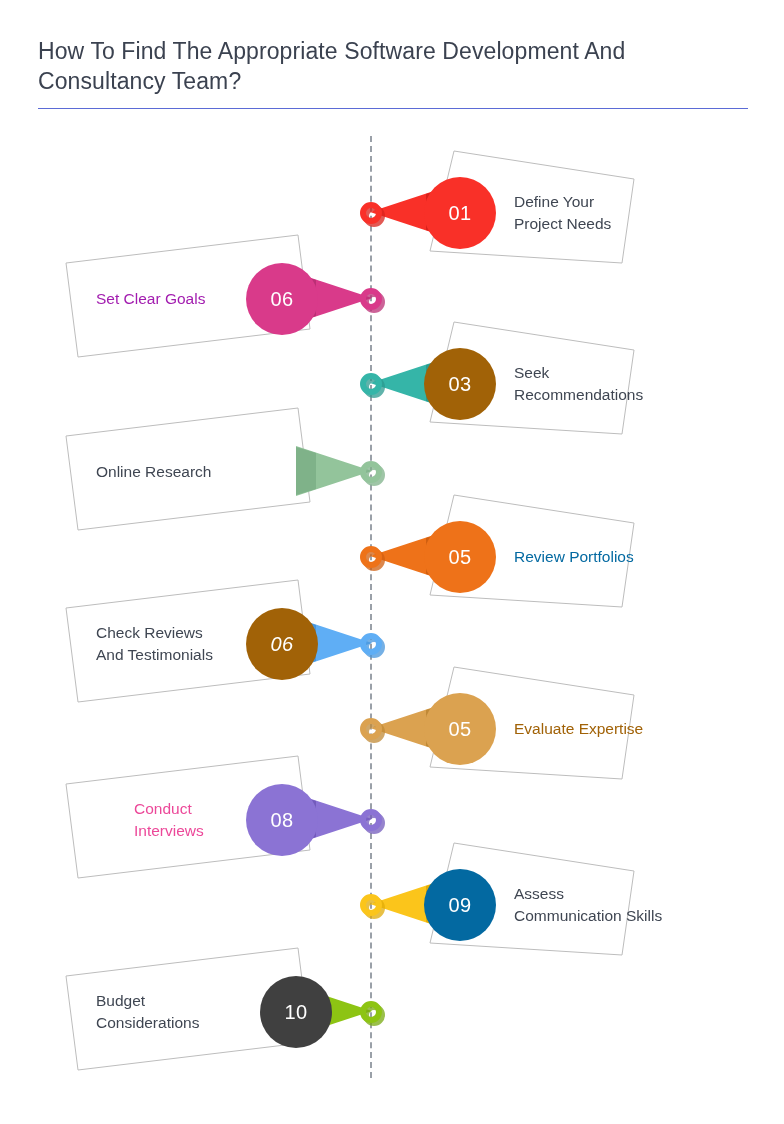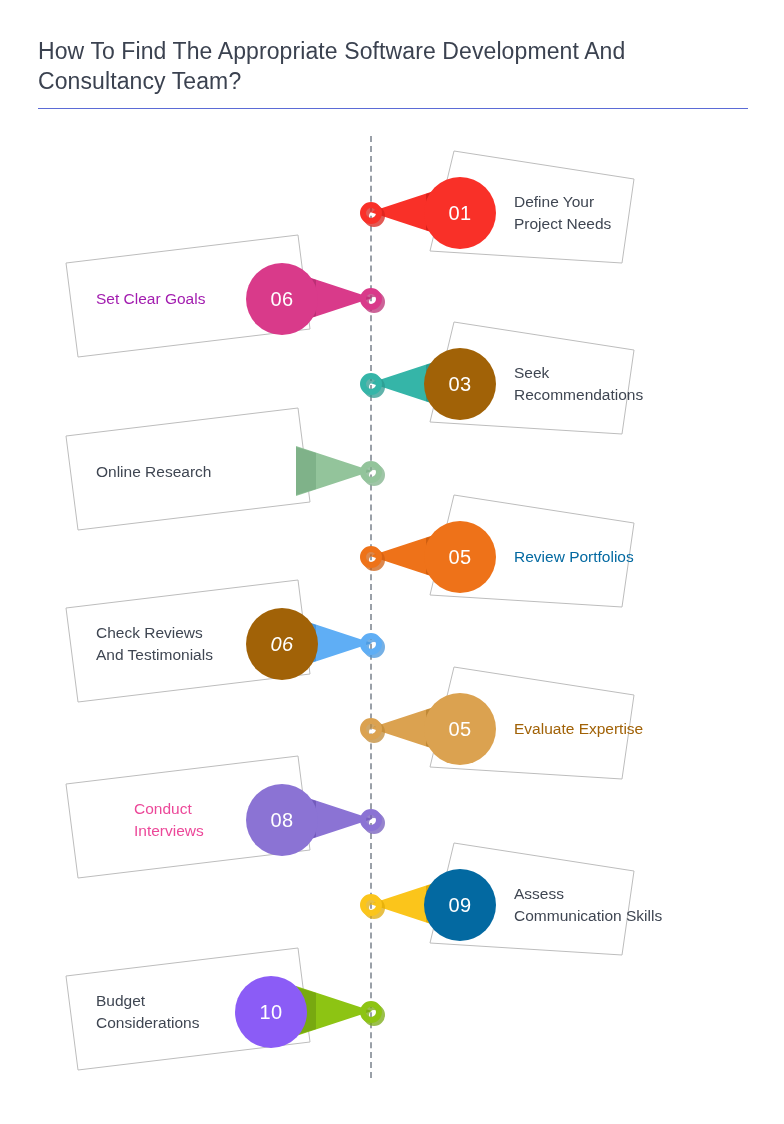--- a/index.html
+++ b/index.html
@@ -313,21 +313,21 @@
           <svg width="330" height="132" style="position:absolute;left:48px;top:-6px">
             <polygon points="18,30 250,2 262,96 30,124" fill="#ffffff" stroke="#bdbdbd" stroke-width="1"></polygon>
           </svg>
         </div>
         <div class="arrow" style="left: 292px; top: 32px;">
           <svg width="80" height="56">
             <polygon points="80,27 4,2 4,52" fill="#8dc413"></polygon>
             <polygon points="24,9 4,3 4,51 24,45" fill="#78a910"></polygon>
           </svg>
         </div>
-        <div class="bubble" style="background: #8b5cf6; top: 24px; left: 235px; text-align: right;">
+        <div class="bubble" style="background: #404040; top: 24px; left: 260px; text-align: right;">
           <span>10</span>
         </div>
         <div class="ring-shade" style="border-color: rgb(120, 169, 16); left: 363px; top: 52px;"></div>
         <div class="ring" style="border-color: rgb(141, 196, 19); left: 360px; top: 49px;"></div>
         <div class="card-label" style="color: rgb(63, 70, 82); top: 38px; left: 96px; text-align: left;">Budget
 Considerations</div>
       </div>
     </div>
 </div>
 

